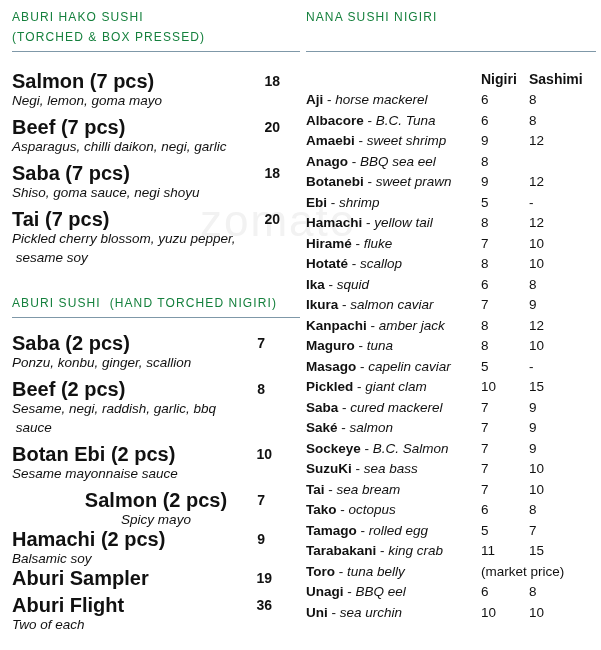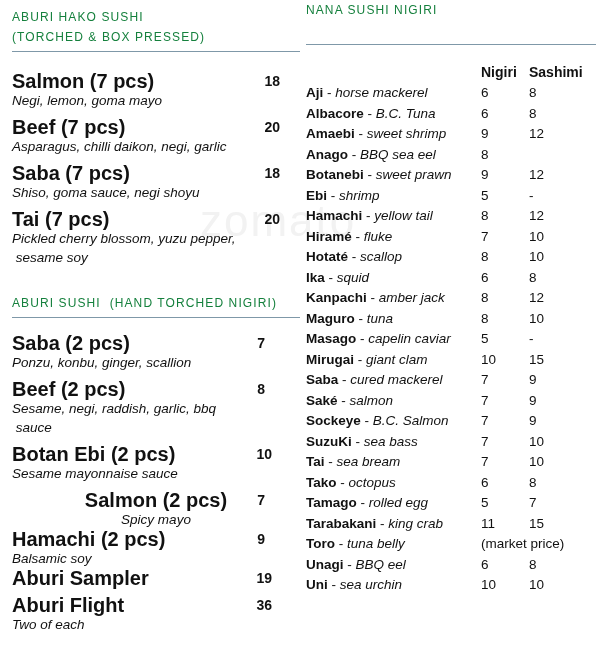--- a/index.html
+++ b/index.html
@@ -94,21 +94,21 @@
     </div>
     <div class="item">
       <span class="item-name">Aburi Flight</span>
       <span class="item-price" style="right:28px;">36</span>
       <span class="item-desc">Two of each</span>
     </div>
   </div>
 </div>
 
 <div class="col right">
-  <div style="padding-top:0;">
+  <div style="padding-top:7px;">
     <div class="sec-title">NANA SUSHI NIGIRI</div>
     <div style="height:20px;"></div>
     <hr class="rule" style="margin-top:4px; width:290px;">
     <div style="height:17px;"></div>
     <table class="nigiri">
       <colgroup>
           <col style="width:175px">
           <col style="width:48px">
           <col>
         </colgroup>
@@ -164,36 +164,41 @@
             <td><span class="fname">Hotaté</span><span> - </span><span class="fdesc">scallop</span></td>
             <td>8</td>
             <td>10</td>
           </tr>
           <tr>
             <td><span class="fname">Ika</span><span> - </span><span class="fdesc">squid</span></td>
             <td>6</td>
             <td>8</td>
           </tr>
           <tr>
+            <td><span class="fname">Ikura</span><span> - </span><span class="fdesc">salmon caviar</span></td>
+            <td>7</td>
+            <td>9</td>
+          </tr>
+          <tr>
             <td><span class="fname">Kanpachi</span><span> - </span><span class="fdesc">amber jack</span></td>
             <td>8</td>
             <td>12</td>
           </tr>
           <tr>
             <td><span class="fname">Maguro</span><span> - </span><span class="fdesc">tuna</span></td>
             <td>8</td>
             <td>10</td>
           </tr>
           <tr>
             <td><span class="fname">Masago</span><span> - </span><span class="fdesc">capelin caviar</span></td>
             <td>5</td>
             <td>-</td>
           </tr>
           <tr>
-            <td><span class="fname">Mirugai</span><span> - </span><span class="fdesc">giant clam</span></td>
+            <td><span class="fname">Pickled</span><span> - </span><span class="fdesc">giant clam</span></td>
             <td>10</td>
             <td>15</td>
           </tr>
           <tr>
             <td><span class="fname">Saba</span><span> - </span><span class="fdesc">cured mackerel</span></td>
             <td>7</td>
             <td>9</td>
           </tr>
           <tr>
             <td><span class="fname">Saké</span><span> - </span><span class="fdesc">salmon</span></td>

